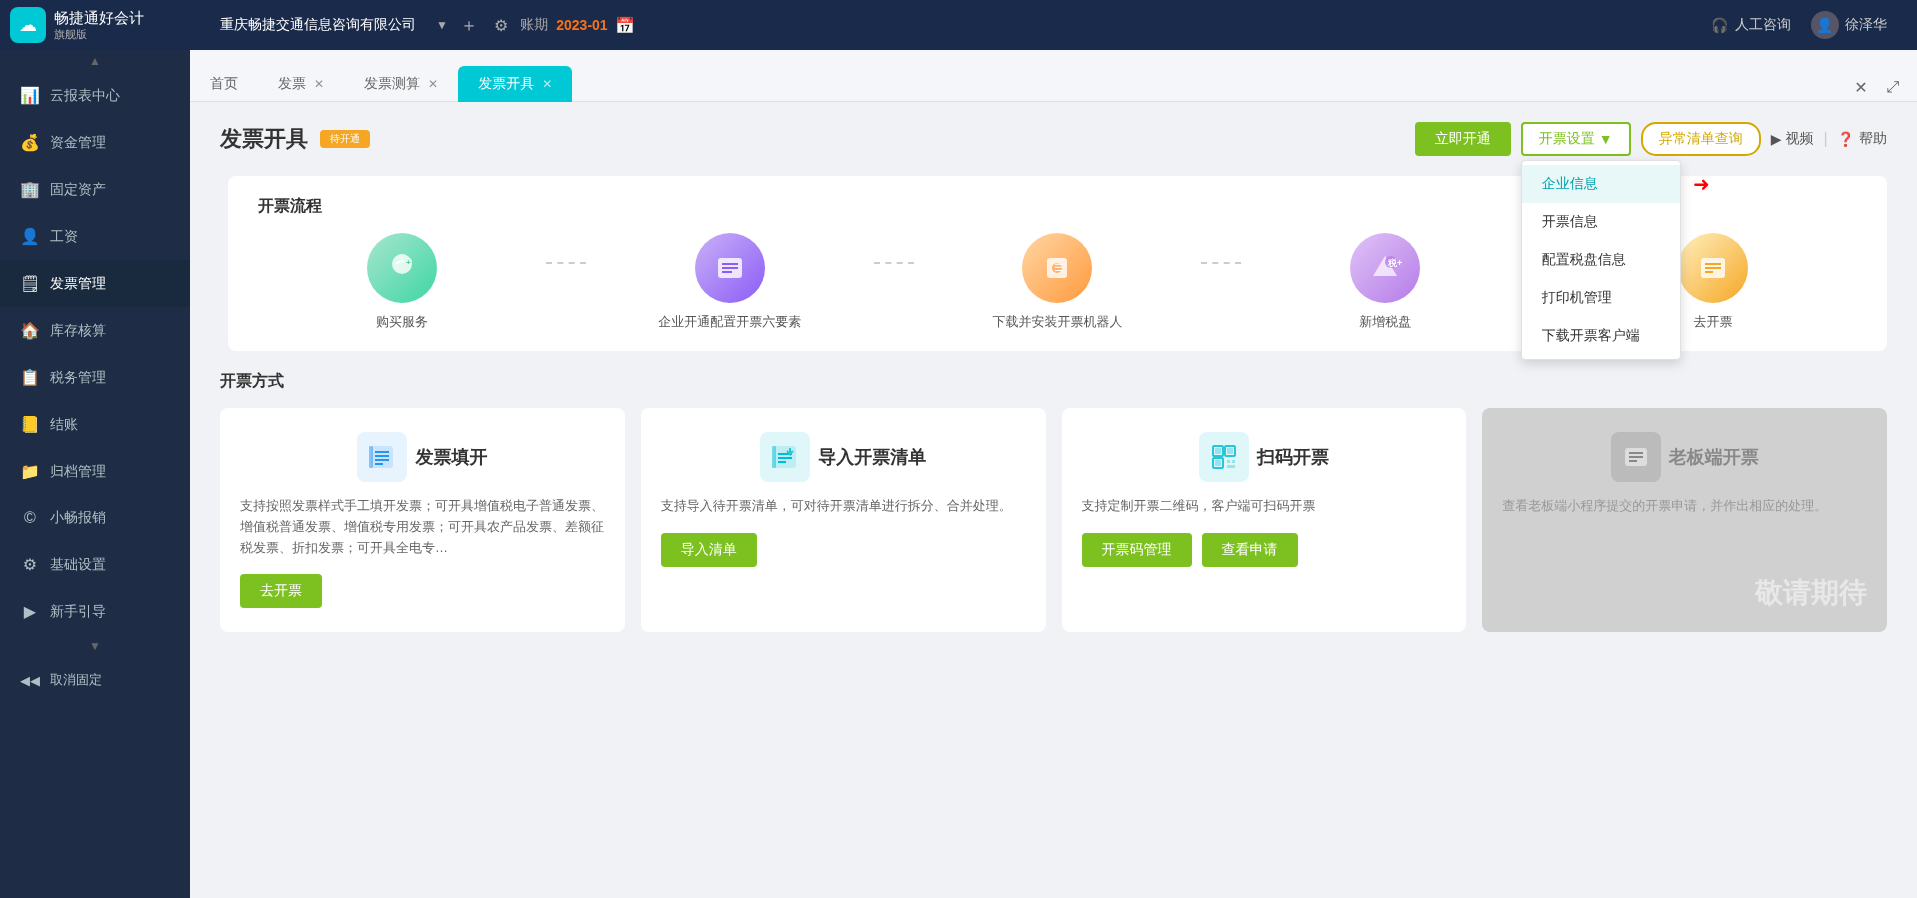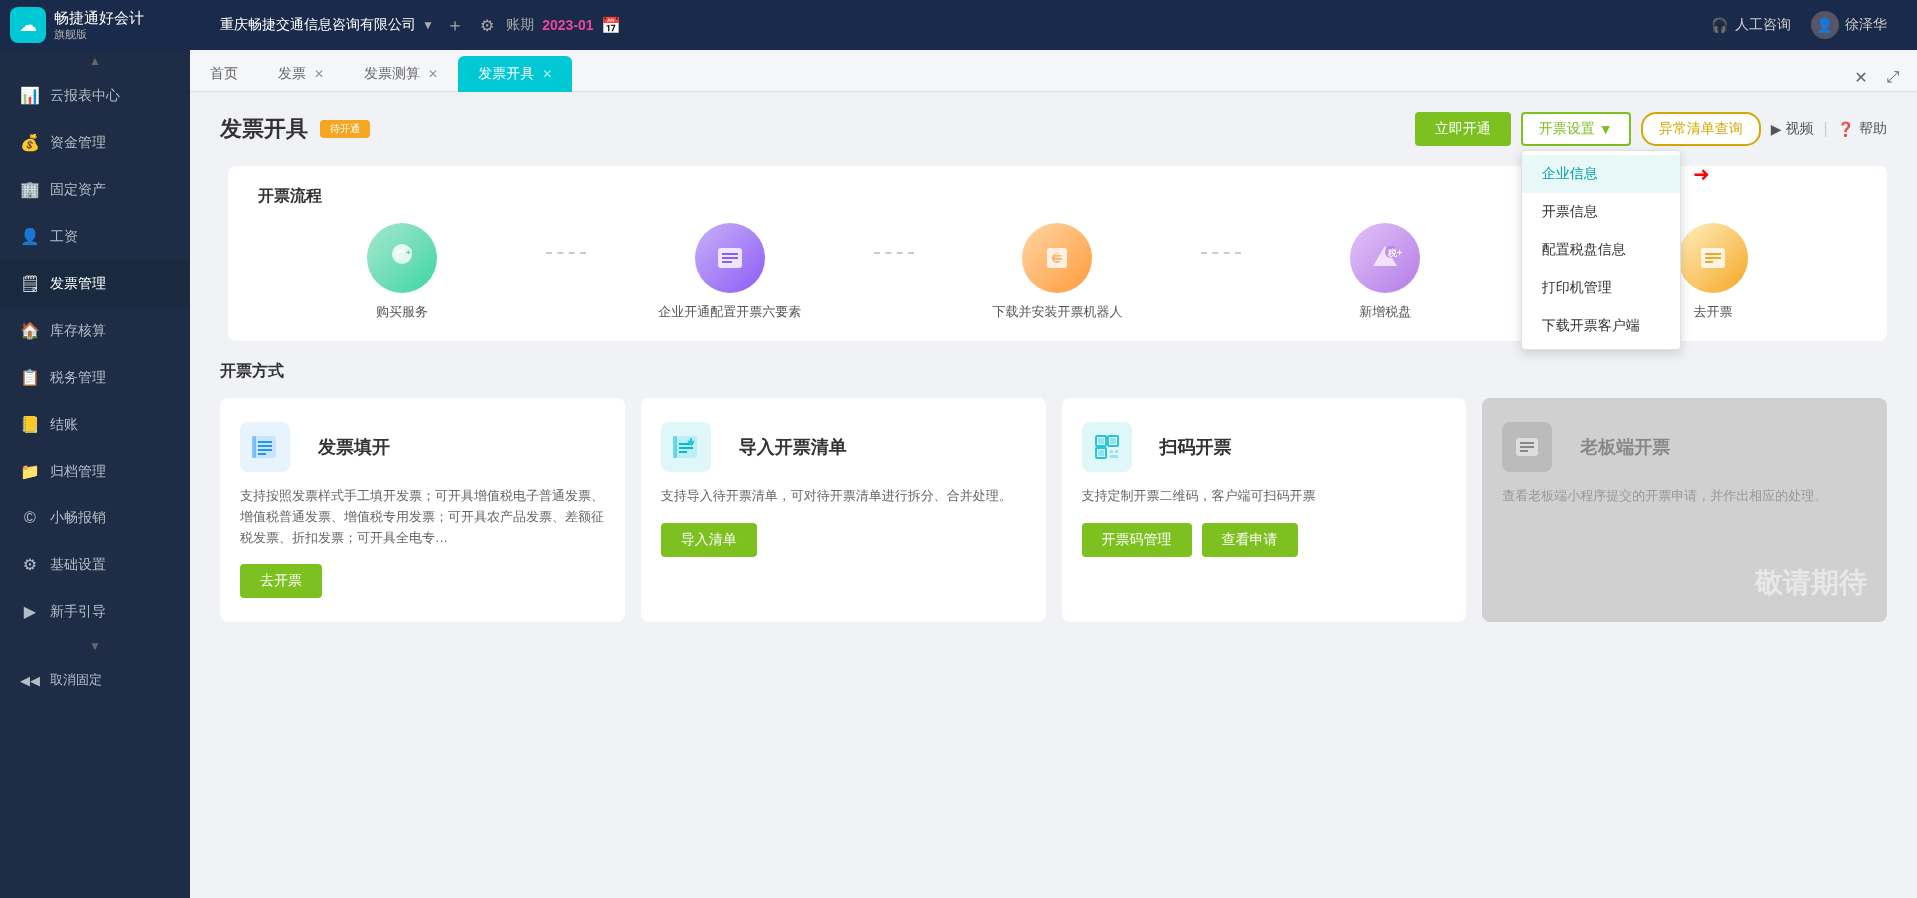--- a/index.html
+++ b/index.html
@@ -33,30 +33,30 @@
     .logo-text { font-size: 15px; color: white; font-weight: normal; line-height: 1.2; }
     .logo-sub { font-size: 11px; color: #aaa; }
     .header-main {
       flex: 1;
       display: flex;
       align-items: center;
       gap: 12px;
       padding-left: 20px;
     }
     .company-selector {
-      display: flex; align-items: center; gap: 6px;
+      display: flex; align-items: center; gap: 20px;
       color: white; font-size: 14px; cursor: pointer;
     }
     .company-arrow { color: #aaa; font-size: 12px; }
     .header-icons {
       display: flex; align-items: center; gap: 16px;
       color: #aaa; font-size: 14px;
     }
     .period-label { color: #aaa; font-size: 14px; }
-    .period-value { color: #ec4899; font-size: 14px; font-weight: bold; }
+    .period-value { color: #f97316; font-size: 14px; font-weight: bold; }
     .header-right {
       display: flex; align-items: center; gap: 20px;
       padding-right: 20px; color: #ccc; font-size: 14px;
     }
     .header-right .user-area { display: flex; align-items: center; gap: 6px; }
     .user-avatar { width: 28px; height: 28px; border-radius: 50%; background: #556; display: flex; align-items: center; justify-content: center; font-size: 14px; color: white; }
 
     
     .sidebar {
       width: 190px;
@@ -90,21 +90,21 @@
       position: absolute;
       top: 50px; left: 190px;
       right: 0; bottom: 0;
       background: #f0f2f5;
       display: flex;
       flex-direction: column;
     }
 
     
     .tab-bar {
-      height: 42px;
+      height: 52px;
       background: #f5f6fa;
       display: flex;
       align-items: flex-end;
       padding-left: 0;
       border-bottom: 1px solid #e0e0e0;
       position: relative;
     }
     .tab {
       padding: 8px 20px;
       font-size: 14px;
@@ -259,22 +259,23 @@
       background: white;
       border-radius: 8px;
       padding: 24px 20px;
       min-height: 200px;
       position: relative;
     }
     .method-card.disabled {
       background: #d0d0d0;
     }
     .method-card-header {
-      display: flex; align-items: center; gap: 28px;
+      display: flex; align-items: center; gap: 8px;
       margin-bottom: 14px;
+      justify-content: center;
     }
     .method-icon {
       width: 50px; height: 50px;
       border-radius: 8px;
       display: flex; align-items: center; justify-content: center;
       font-size: 24px;
     }
     .method-icon-blue { background: #e8f4fd; color: #2196F3; }
     .method-icon-teal { background: #e0f7fa; color: #00bcd4; }
     .method-icon-cyan { background: #e0f7fa; color: #26c6da; }

